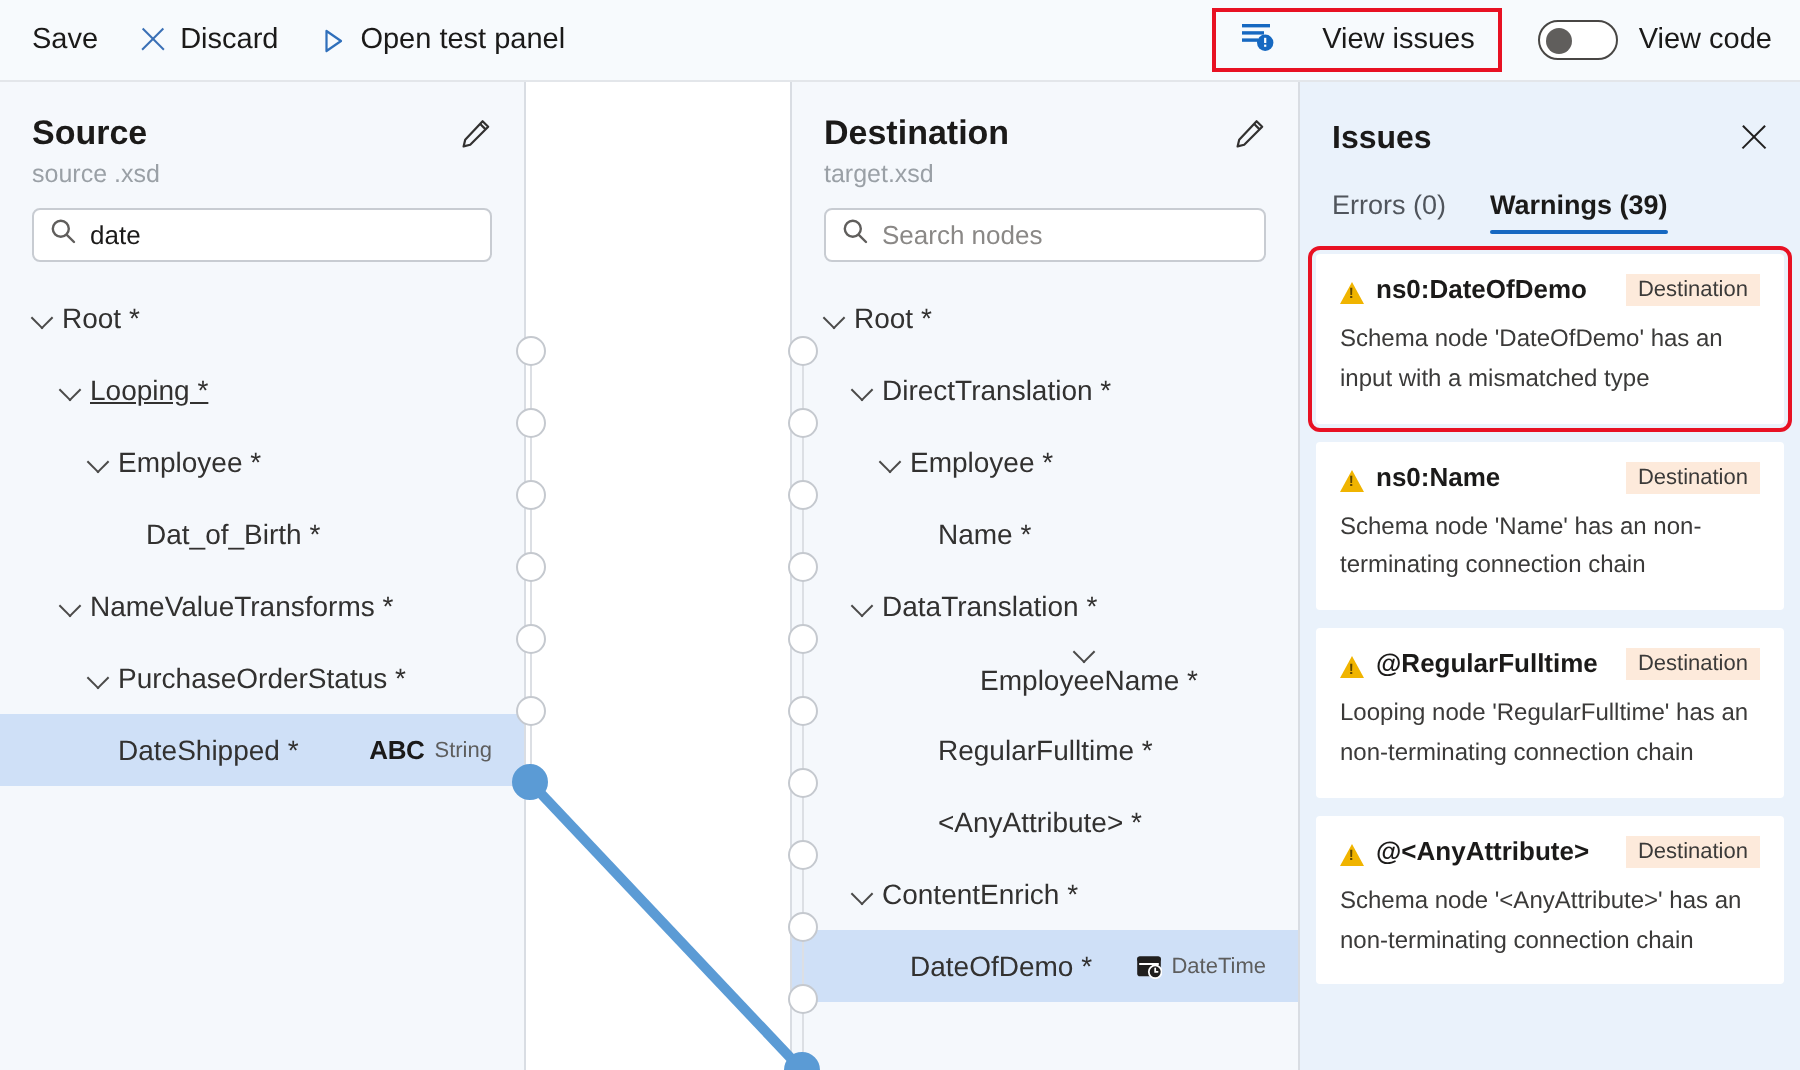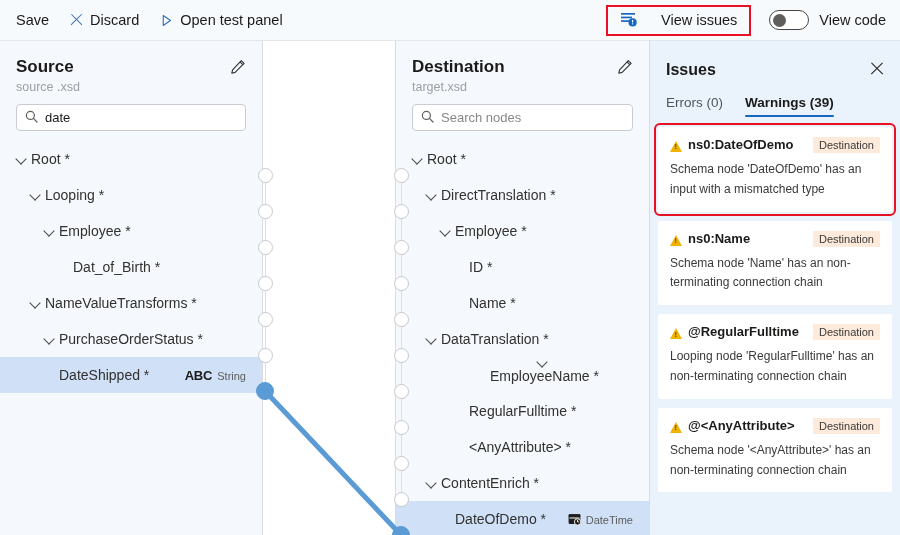--- a/index.html
+++ b/index.html
@@ -310,21 +310,21 @@
         </svg>
       </span>
       <span class="txt">date</span>
     </div>
 
     <div class="tree" id="source-tree">
         <div class="tree-row" style="padding-left: 16px;">
           <span class="chev" style="transform: rotate(0deg);"></span>
           <span>Root *</span>
         </div>
-        <div class="tree-row" style="padding-left: 30px;">
+        <div class="tree-row" style="padding-left: 30px; text-decoration: underline;">
           <span class="chev" style="transform: rotate(0deg);"></span>
           <span>Looping *</span>
         </div>
         <div class="tree-row" style="padding-left: 44px;">
           <span class="chev" style="transform: rotate(0deg);"></span>
           <span>Employee *</span>
         </div>
         <div class="tree-row" style="padding-left: 58px;">
           <span class="chev hidden"></span>
           <span>Dat_of_Birth *</span>
@@ -377,24 +377,20 @@
           <span class="chev" style="transform: rotate(0deg);"></span>
           <span>Root *</span>
         </div>
         <div class="tree-row" style="padding-left: 30px;">
           <span class="chev" style="transform: rotate(0deg);"></span>
           <span>DirectTranslation *</span>
         </div>
         <div class="tree-row" style="padding-left: 44px;">
           <span class="chev" style="transform: rotate(0deg);"></span>
           <span>Employee *</span>
-        </div>
-        <div class="tree-row" style="padding-left: 58px;">
-          <span class="chev hidden"></span>
-          <span>ID *</span>
         </div>
         <div class="tree-row" style="padding-left: 58px;">
           <span class="chev hidden"></span>
           <span>Name *</span>
         </div>
         <div class="tree-row" style="padding-left: 30px;">
           <span class="chev" style="transform: rotate(0deg);"></span>
           <span>DataTranslation *</span>
         </div>
         <div class="tree-row" style="padding-left: 44px; flex-direction: column;">

